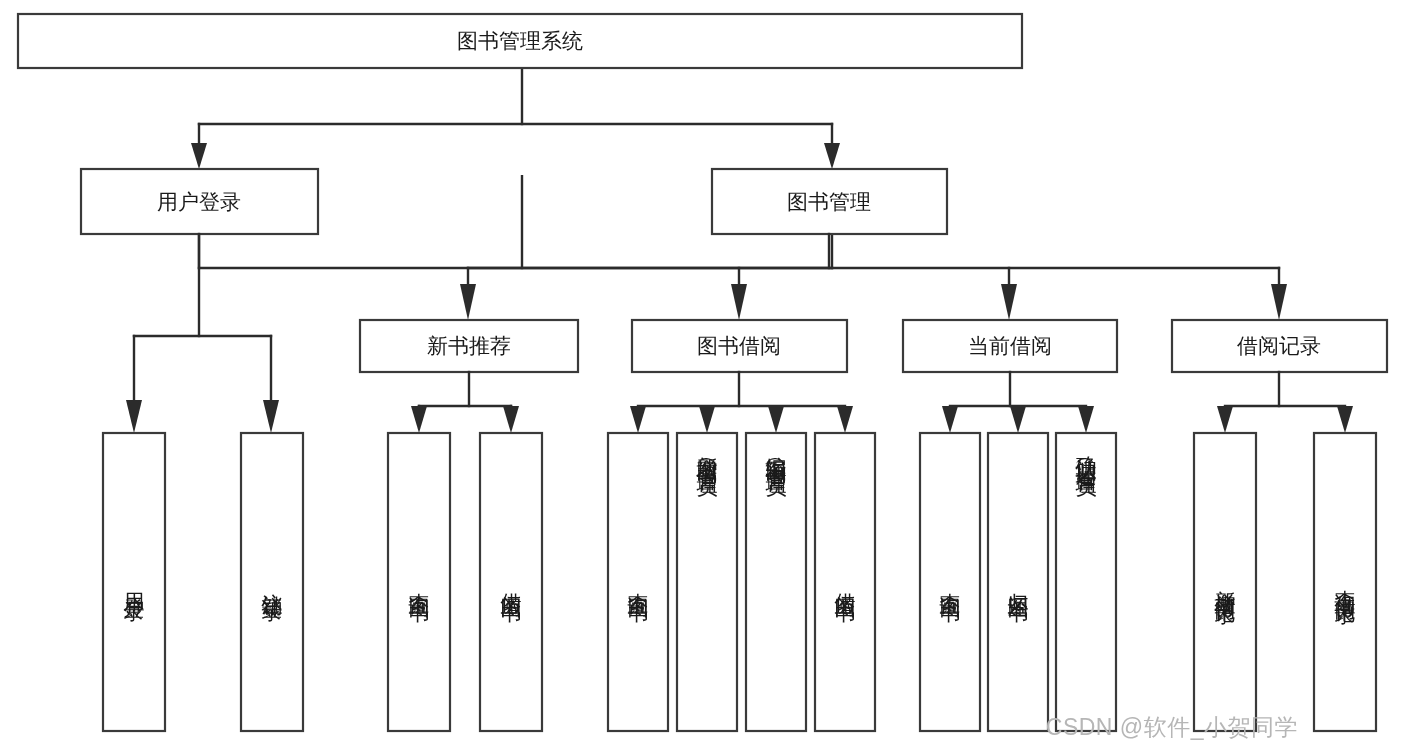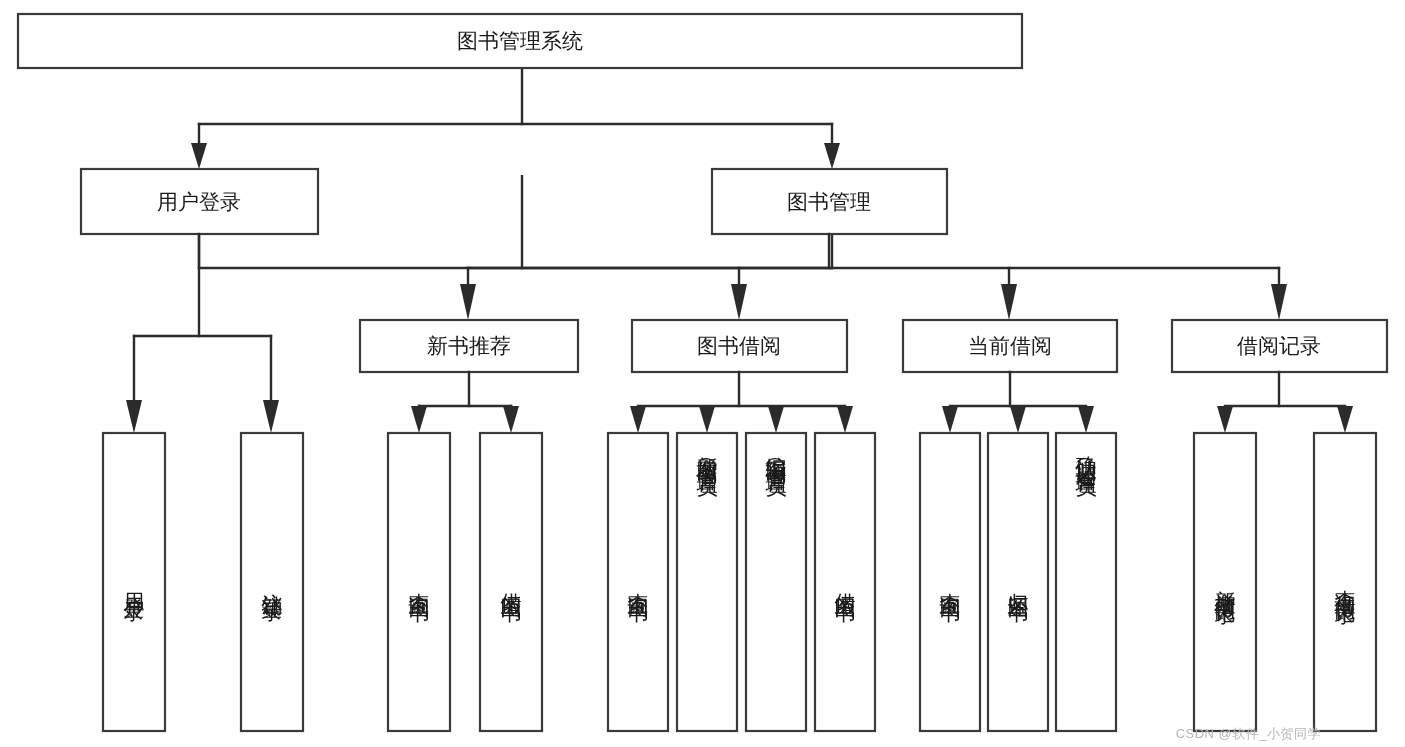--- a/index.html
+++ b/index.html
@@ -11,21 +11,20 @@
     width: 1405px;
     height: 747px;
     font-family: "Liberation Sans", "DejaVu Sans", sans-serif;
     overflow: hidden;
   }
   #diagram-root {
     position: relative;
     width: 1306px;
     height: 747px;
     background: #ffffff;
-    padding-left: 23px;
   }
   svg#diagram-svg {
     position: absolute;
     left: 0;
     top: 0;
     width: 1405px;
     height: 747px;
     display: block;
   }
   .node-box {
@@ -62,21 +61,21 @@
     letter-spacing: 3px;
     white-space: nowrap;
     text-align: center;
     pointer-events: none;
   }
   .watermark {
     position: absolute;
     right: 8px;
     bottom: 4px;
     font-family: "Liberation Sans", "DejaVu Sans", sans-serif;
-    font-size: 13px;
+    font-size: 23px;
     color: #b6b6b6;
     white-space: nowrap;
     letter-spacing: 0.5px;
   }
 </style>
 </head>
 <body>
 
 <div id="diagram-root">
 

